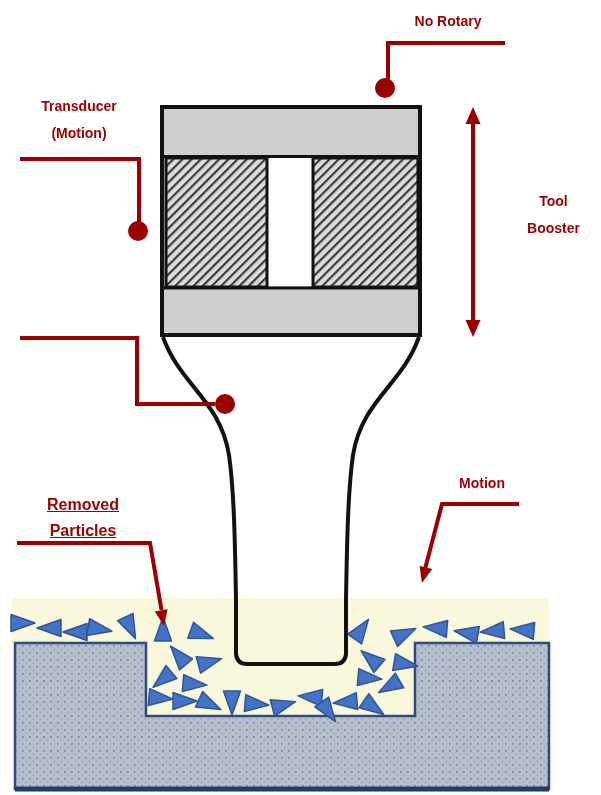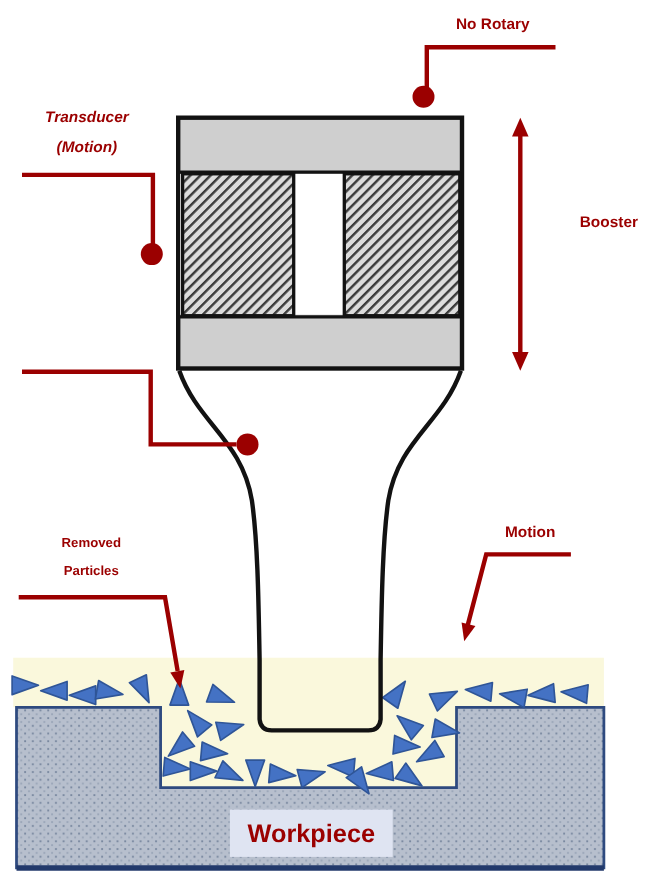--- a/index.html
+++ b/index.html
@@ -27,24 +27,24 @@
   .ann-line { fill:none; stroke:var(--annotation_red); stroke-width:4; }
   .ann-dot { fill:var(--annotation_red); stroke:none; }
   .ann-head { fill:var(--annotation_red); stroke:none; }
 
   
   .lbl {
     position:absolute; font-weight:700; color:var(--annotation_red);
     text-align:center; font-size:14px; line-height:27px; white-space:nowrap;
   }
   .lbl-no-rotary   { left:388px; top:8px;   width:120px; }
-  .lbl-transducer  { left:9px;   top:93px;  width:140px;font-style:italic; }
+  .lbl-transducer  { left:9px;   top:93px;  width:140px; }
   .lbl-tool-motion { left:507px; top:188px; width:93px; }
   .lbl-sonotrode   { left:13px;  top:302px; width:131px; }
-  .lbl-removed     { left:18px;  top:480px; width:130px; font-size:12px; line-height:26px; }
+  .lbl-removed     { left:18px;  top:492px; width:130px; font-size:16px; line-height:26px;text-decoration:underline; }
   .lbl-slurry      { left:442px; top:470px; width:80px; }
   .workpiece-tag {
     position:absolute; left:209px; top:736px; width:148px; height:43px;
     background:var(--workpiece_label_bg); display:flex; align-items:center; justify-content:center;
     font-weight:700; font-size:23px; color:var(--annotation_red);
   }
 </style>
 </head>
 <body>
 
@@ -148,26 +148,26 @@
   </svg>
 
   <div class="lbl lbl-no-rotary">No Rotary</div>
 
   <div class="lbl lbl-transducer">
     <div>Transducer</div>
     <div>(Motion)</div>
   </div>
 
   <div class="lbl lbl-tool-motion">
+    <div>Tool</div>
     <div>Booster</div>
   </div>
 
 
   <div class="lbl lbl-removed">
     <div>Removed</div>
     <div>Particles</div>
   </div>
 
   <div class="lbl lbl-slurry">Motion</div>
 
-  <div class="workpiece-tag">Workpiece</div>
 
 </div>
 
 </body></html>

